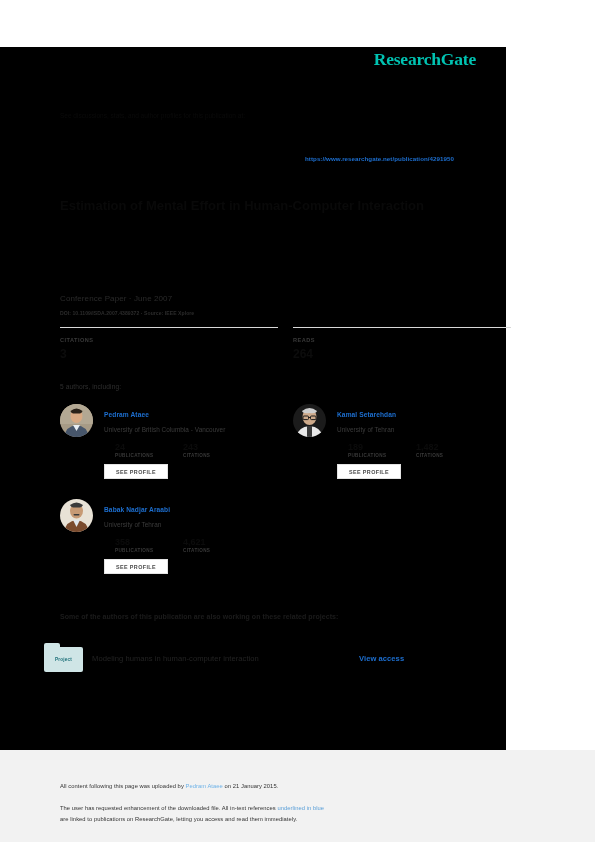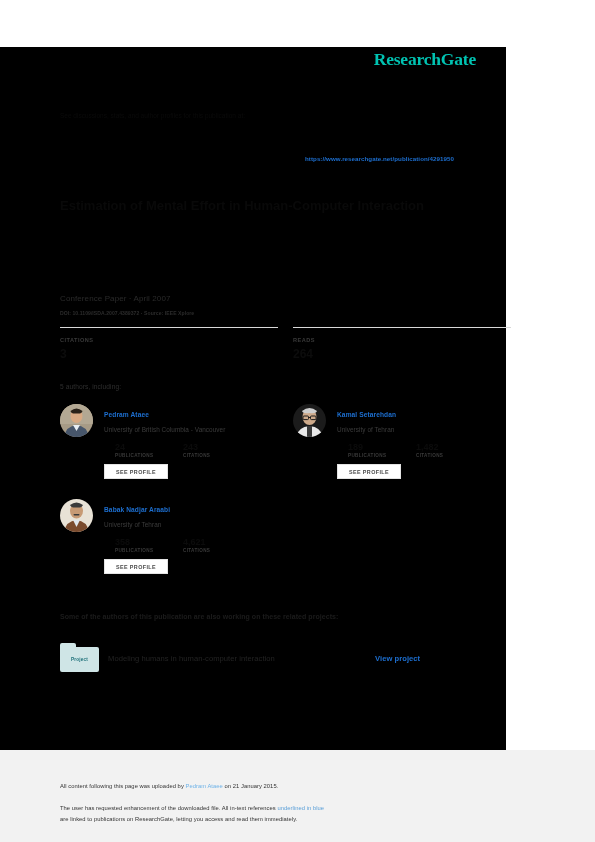--- a/index.html
+++ b/index.html
@@ -220,21 +220,21 @@
     position: absolute;
     left: 60px;
     top: 566px;
     font-size: 7px;
     font-weight: bold;
     color: #1c1c1c;
     letter-spacing: 0.05px;
   }
   .project-row {
     position: absolute;
-    left: 60px;
+    left: 44px;
     top: 596px;
     width: 480px;
     height: 32px;
   }
   .project-icon {
     position: absolute;
     left: 0; top: 0;
     width: 39px;
     height: 29px;
   }
@@ -322,21 +322,21 @@
 <div class="page-body">
 
   <div class="rg-logo">ResearchGate</div>
 
   <div class="discussions-line">See discussions, stats, and author profiles for this publication at:</div>
 
   <div class="article-url">https://www.researchgate.net/publication/4291950</div>
 
   <div class="paper-title">Estimation of Mental Effort in Human-Computer Interaction</div>
 
-  <div class="meta-type">Conference Paper · April 2007</div>
+  <div class="meta-type">Conference Paper · June 2007</div>
   <div class="meta-doi">DOI: 10.1109/ISDA.2007.4389372 · Source: IEEE Xplore</div>
 
   <div class="stat-col left">
     <div class="stat-rule"></div>
     <div class="stat-label">CITATIONS</div>
     <div class="stat-value">3</div>
   </div>
   <div class="stat-col right">
     <div class="stat-rule"></div>
     <div class="stat-label">READS</div>
@@ -428,21 +428,21 @@
   <div class="projects-header">Some of the authors of this publication are also working on these related projects:</div>
 
   <div class="project-row">
     <div class="project-icon">
       <div class="tab"></div>
       <div class="body">
         <span>Project</span>
       </div>
     </div>
     <div class="project-title">Modeling humans in human-computer interaction</div>
-    <div class="project-link">View project</div>
+    <div class="project-link">View access</div>
   </div>
 
 </div>
 
 <div class="footer">
   <div class="footer-line-1"><span>All content following this page was uploaded by </span><span class="flink">Pedram Ataee</span><span> on 21 January 2015.</span></div>
   <div class="footer-line-2"><span>The user has requested enhancement of the downloaded file. All in-text references </span><span class="flink-strong">underlined in blue</span><br><span>are linked to publications on ResearchGate, letting you access and read them immediately.</span></div>
 </div>
 
 </body></html>

